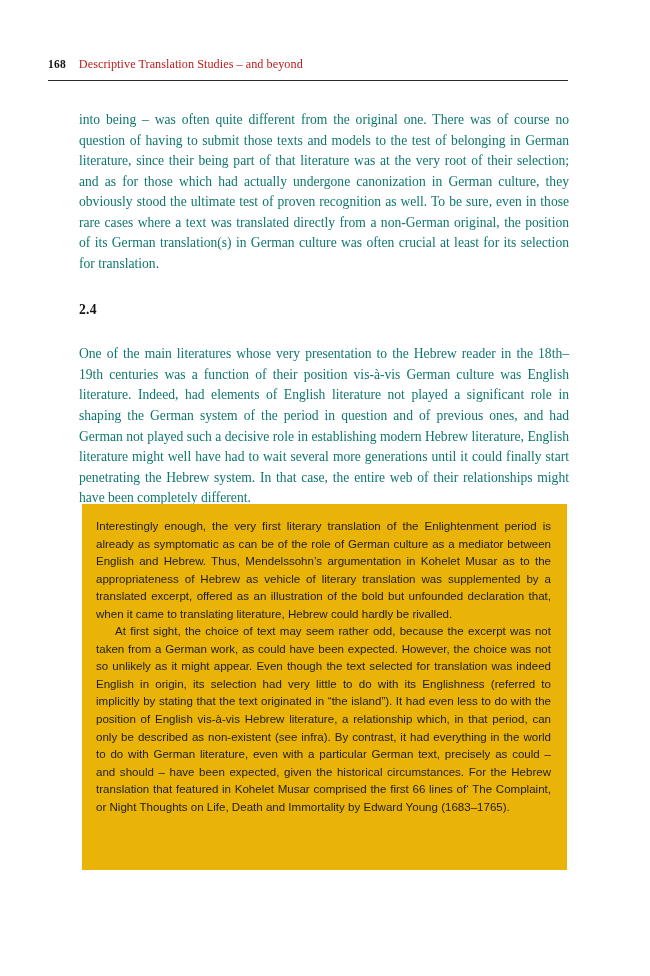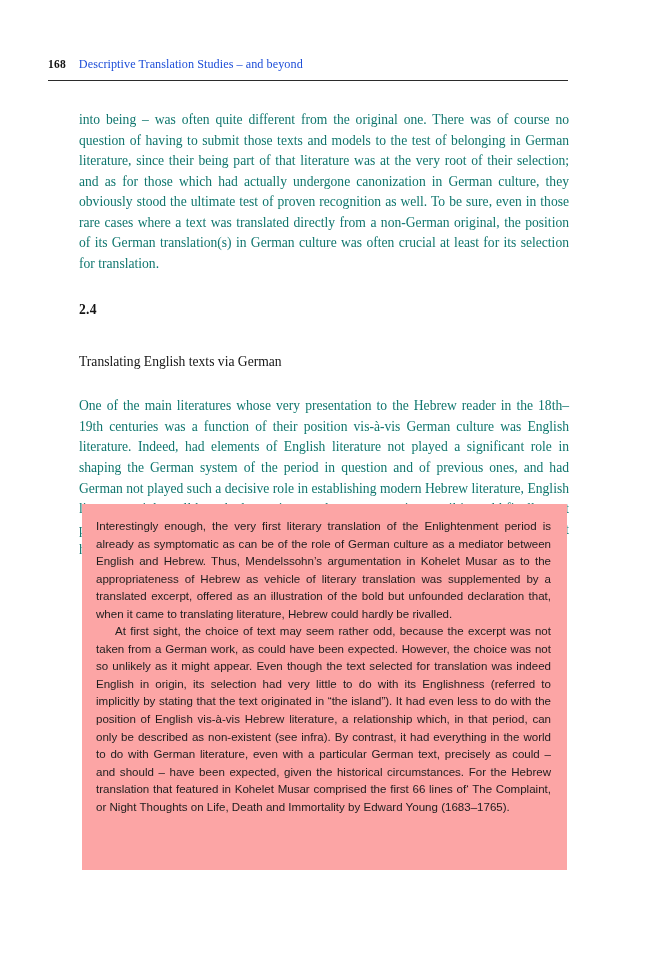--- a/index.html
+++ b/index.html
@@ -35,21 +35,21 @@
   .header-folio {
     font-family: "Liberation Serif", serif;
     font-weight: bold;
     font-size: 11.5px;
     letter-spacing: 0.2px;
     color: #141414;
   }
   .header-title {
     font-family: "Liberation Serif", serif;
     font-size: 12.2px;
-    color: #1d4ed8;
+    color: #b91c1c;
     margin-left: 13px;
     letter-spacing: 0.05px;
   }
   .header-rule {
     position: absolute;
     left: 48px;
     top: 80px;
     width: 520px;
     height: 1px;
     background: #2b2b2b;
@@ -70,25 +70,24 @@
     text-align: justify;
     text-justify: inter-word;
     color: #0f766e;
     hyphens: manual;
   }
 
   .section-heading {
     margin: 0;
     padding: 0;
     display: flex;
-    align-items: flex-start;
+    align-items: center;
     font-family: "Liberation Serif", serif;
     font-size: 13.6px;
     color: #141414;
-    flex-direction: column;
   }
   .sec-num {
     font-weight: bold;
     letter-spacing: 0.3px;
     width: 52px;
     flex: 0 0 52px;
   }
   .sec-title {
     font-weight: normal;
   }
@@ -96,21 +95,21 @@
   .gap-before-heading { height: 28px; }
   .gap-after-heading  { height: 26px; }
 
   
   .quote-box {
     position: absolute;
     left: 82px;
     top: 504px;
     width: 485px;
     height: 366px;
-    background: #fca5a5;
+    background: #eab308;
     box-sizing: border-box;
     padding: 14px 16px 14px 14px;
   }
   p.sans {
     margin: 0;
     font-family: "Liberation Sans", sans-serif;
     font-size: 11.55px;
     line-height: 17.55px;
     text-align: justify;
     text-justify: inter-word;
@@ -134,21 +133,20 @@
   <div class="header-rule"></div>
 
   <div class="body-col">
 
     <p class="serif"><span>into being – was often quite different from the original one. There was of course no question of having to submit those texts and models to the test of belonging in German literature, since their being part of that literature was at the very root of their selection; and as for those which had actually undergone canonization in German culture, they obviously stood the ultimate test of proven recognition as well. To be sure, even in those rare cases where a text was translated directly from a non-German original, the position of its German translation(s) in German culture was often crucial at least for its selection for translation.</span></p>
 
     <div class="gap-before-heading"></div>
 
     <div class="section-heading">
       <span class="sec-num">2.4</span>
-      <span class="sec-title">Translating English texts via German</span>
     </div>
 
     <div class="gap-after-heading"></div>
 
     <p class="serif"><span>One of the main literatures whose very presentation to the Hebrew reader in the 18th–19th centuries was a function of their position vis-à-vis German culture was English literature. Indeed, had elements of English literature not played a significant role in shaping the </span><span class="it">German</span><span> system of the period in question and of previous ones, and had German not played such a decisive role in establishing modern </span><span class="it">Hebrew</span><span> literature, English literature might well have had to wait several more generations until it could finally start penetrating the Hebrew system. In that case, the entire web of their relationships might have been completely different.</span></p>
 
   </div>
 
   <div class="quote-box">
 

